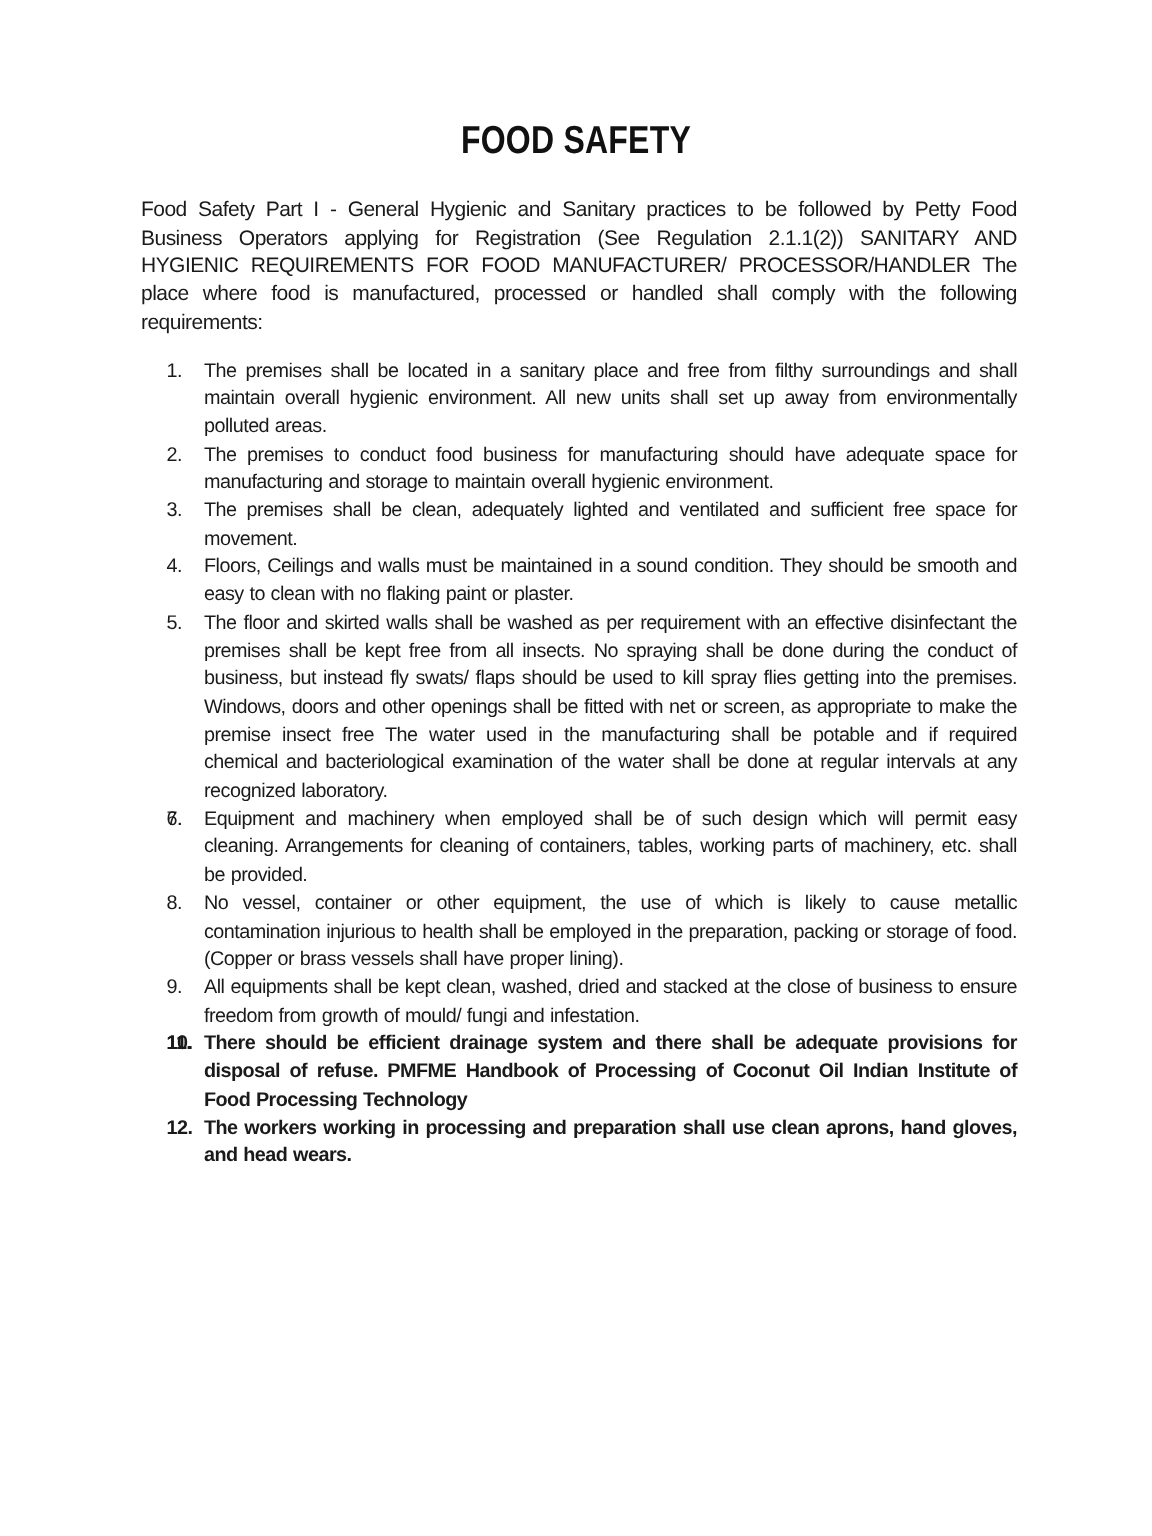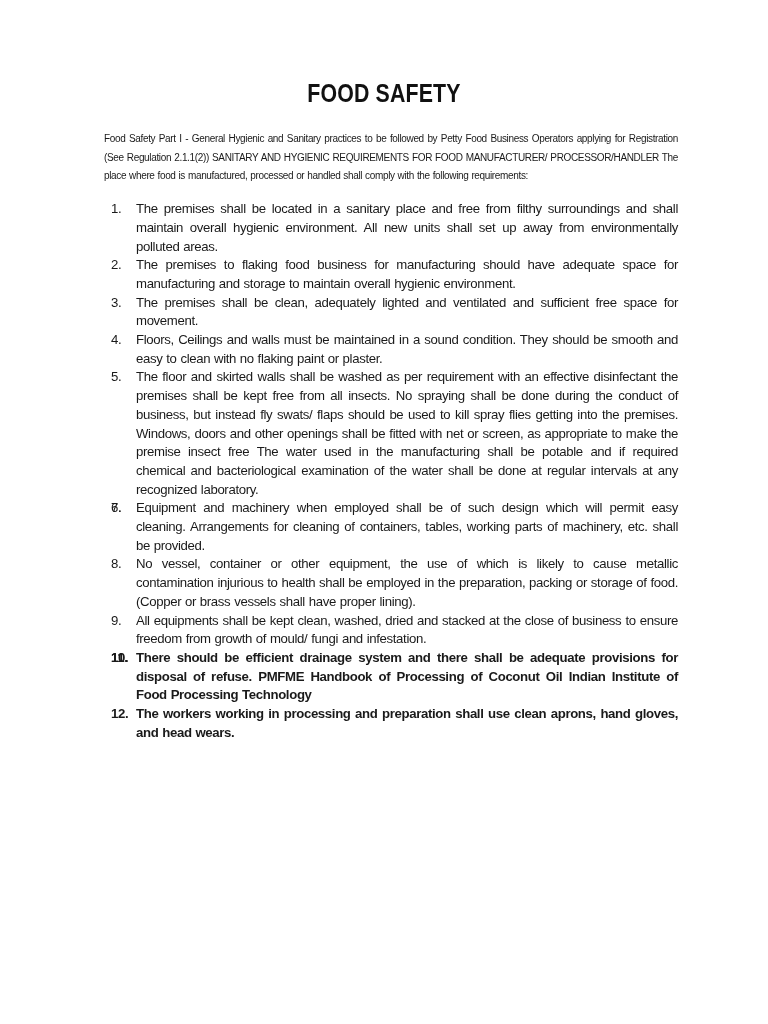--- a/index.html
+++ b/index.html
@@ -27,24 +27,24 @@
       font-weight: bold;
       font-size: 26px;
       letter-spacing: 0.2px;
       transform: scaleX(0.82);
       transform-origin: center;
       margin: 0 0 20px 0;
       color: #111111;
       line-height: 34px;
     }
     .intro {
-      font-size: 10px;
+      font-size: 14px;
       line-height: 18.7px;
       text-align: justify;
-      margin: 0 0 14px 14px;
+      margin: 0 0 14px 4px;
       letter-spacing: -0.35px;
       word-spacing: 0.5px;
     }
     .req-list {
       list-style: none;
       margin: 0;
       padding: 0;
     }
     .req-item {
       position: relative;
@@ -74,21 +74,21 @@
 <div class="page">
   <h1 class="title">FOOD SAFETY</h1>
   <p class="intro">Food Safety Part I - General Hygienic and Sanitary practices to be followed by Petty Food Business Operators applying for Registration (See Regulation 2.1.1(2)) SANITARY AND HYGIENIC REQUIREMENTS FOR FOOD MANUFACTURER/ PROCESSOR/HANDLER The place where food is manufactured, processed or handled shall comply with the following requirements:</p>
   <ol class="req-list">
     <li class="req-item">
       <span class="req-num">1.</span>
       <span>The premises shall be located in a sanitary place and free from filthy surroundings and shall maintain overall hygienic environment. All new units shall set up away from environmentally polluted areas.</span>
     </li>
     <li class="req-item">
       <span class="req-num">2.</span>
-      <span>The premises to flaking food business for manufacturing should have adequate space for manufacturing and storage to maintain overall hygienic environment.</span>
+      <span>The premises to conduct food business for manufacturing should have adequate space for manufacturing and storage to maintain overall hygienic environment.</span>
     </li>
     <li class="req-item">
       <span class="req-num">3.</span>
       <span>The premises shall be clean, adequately lighted and ventilated and sufficient free space for movement.</span>
     </li>
     <li class="req-item">
       <span class="req-num">4.</span>
       <span>Floors, Ceilings and walls must be maintained in a sound condition. They should be smooth and easy to clean with no flaking paint or plaster.</span>
     </li>
     <li class="req-item">

